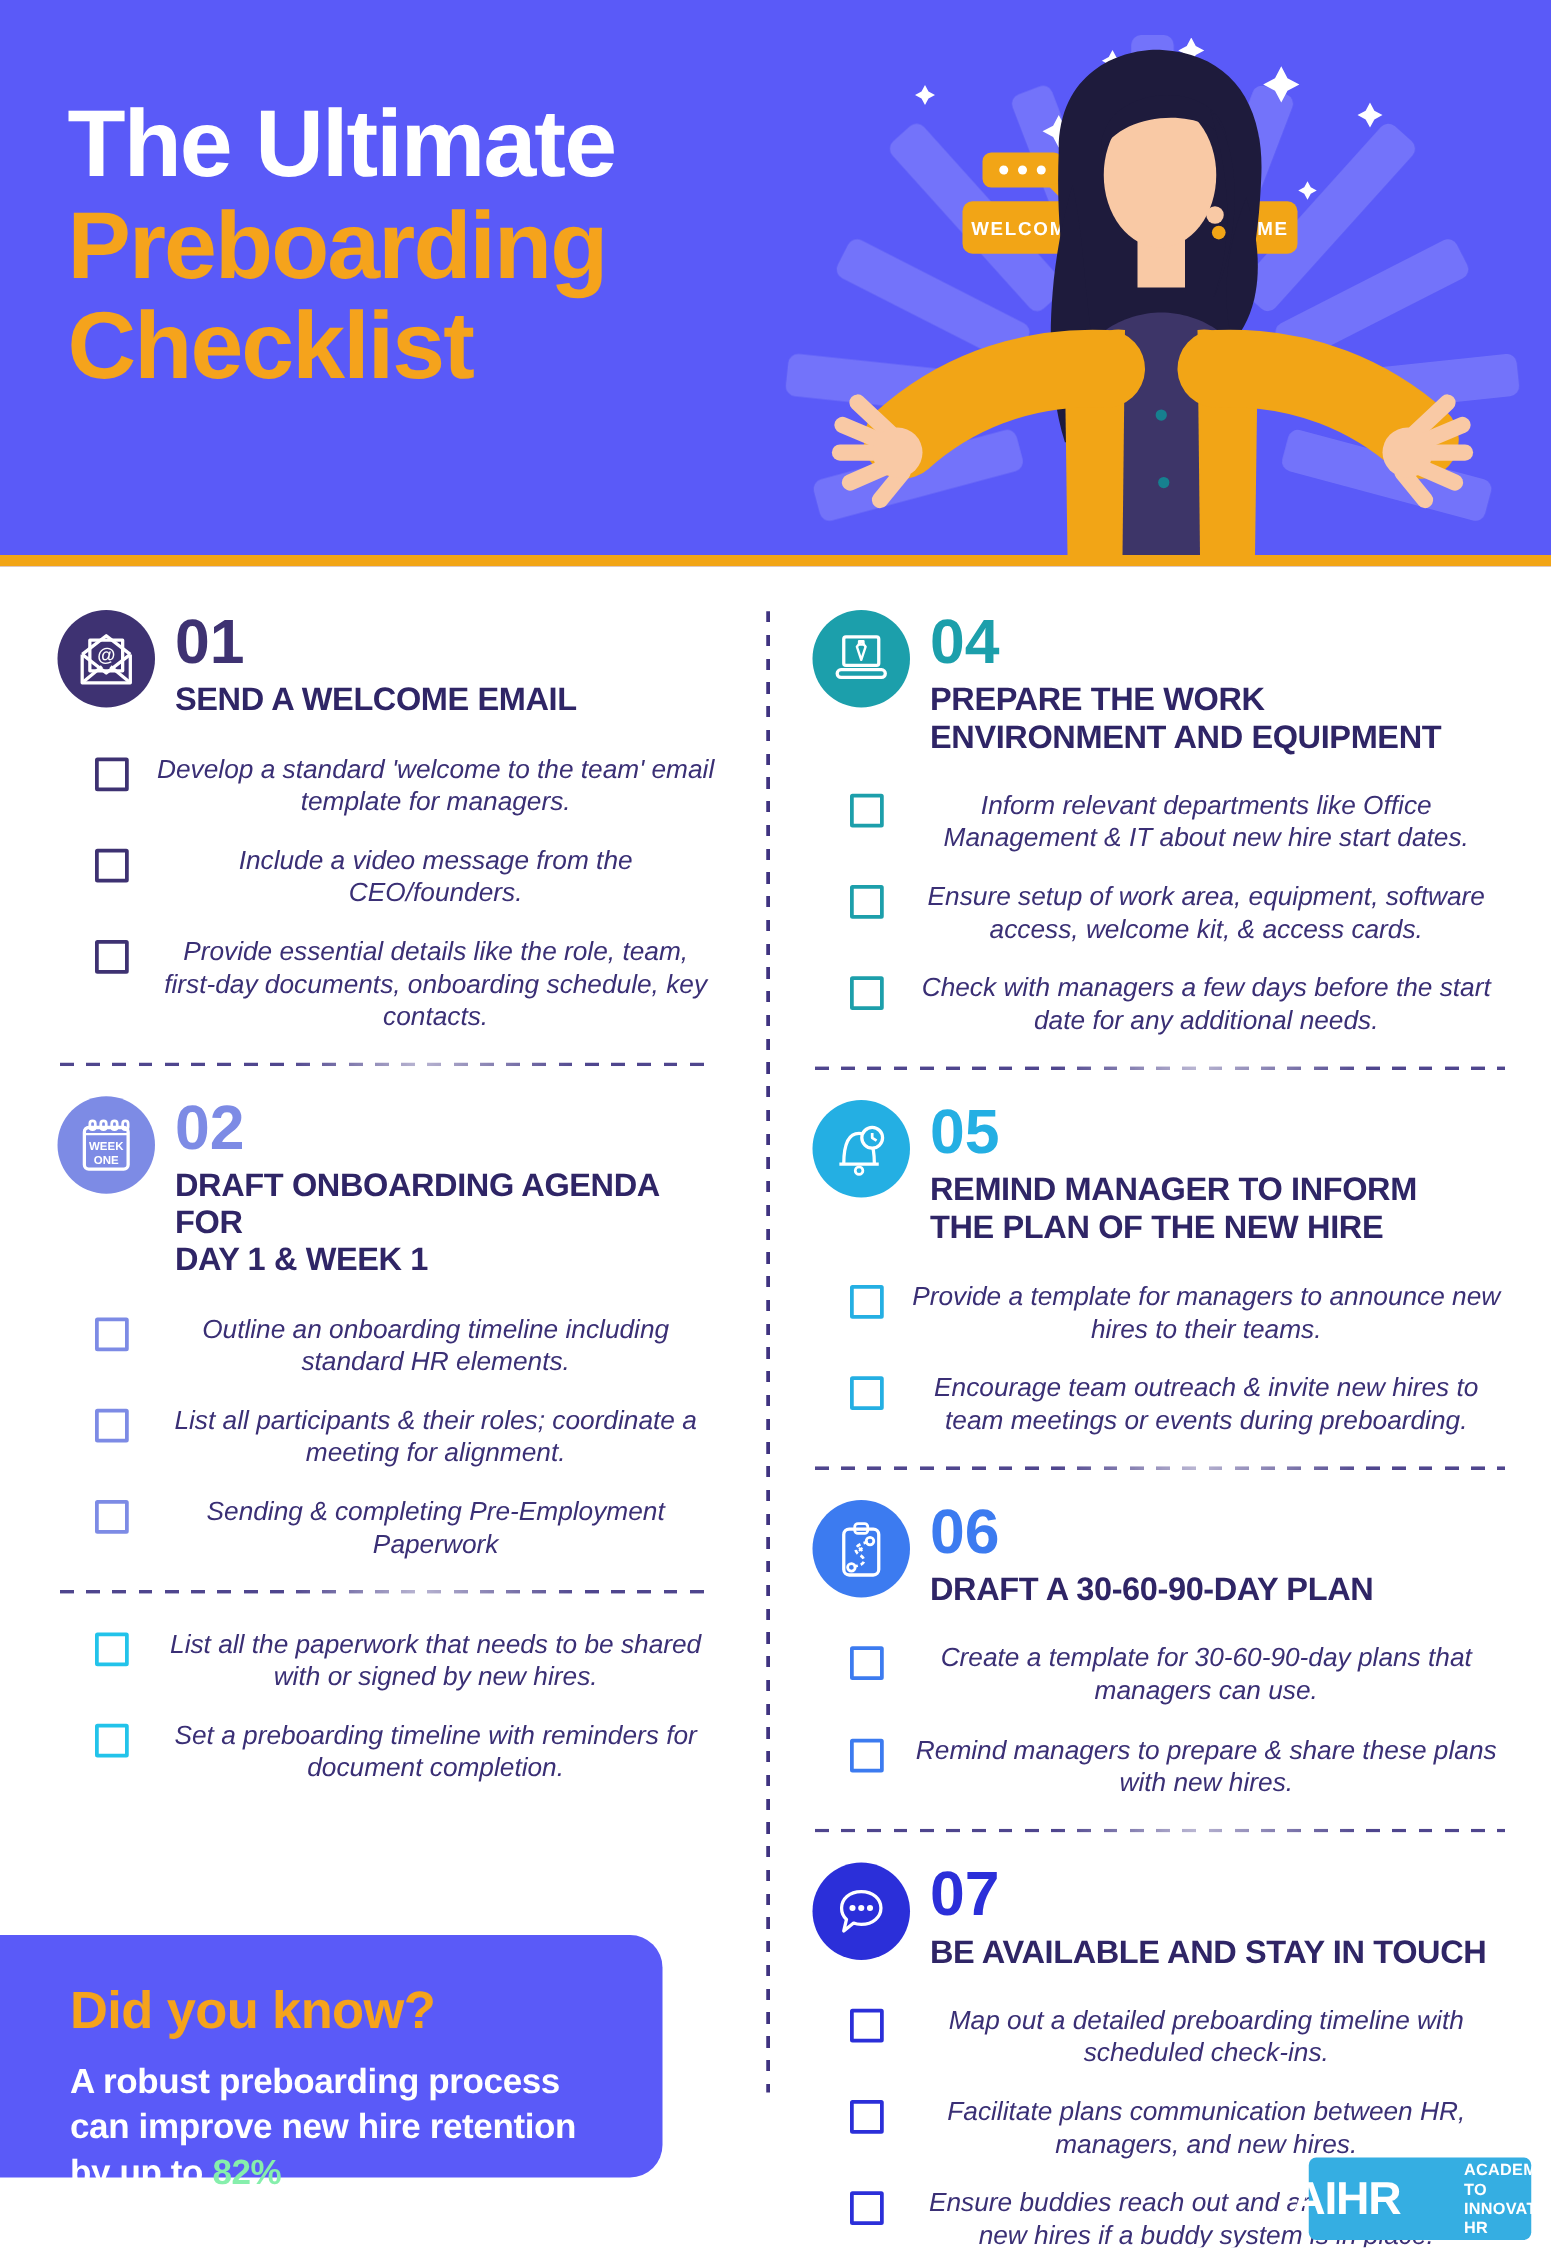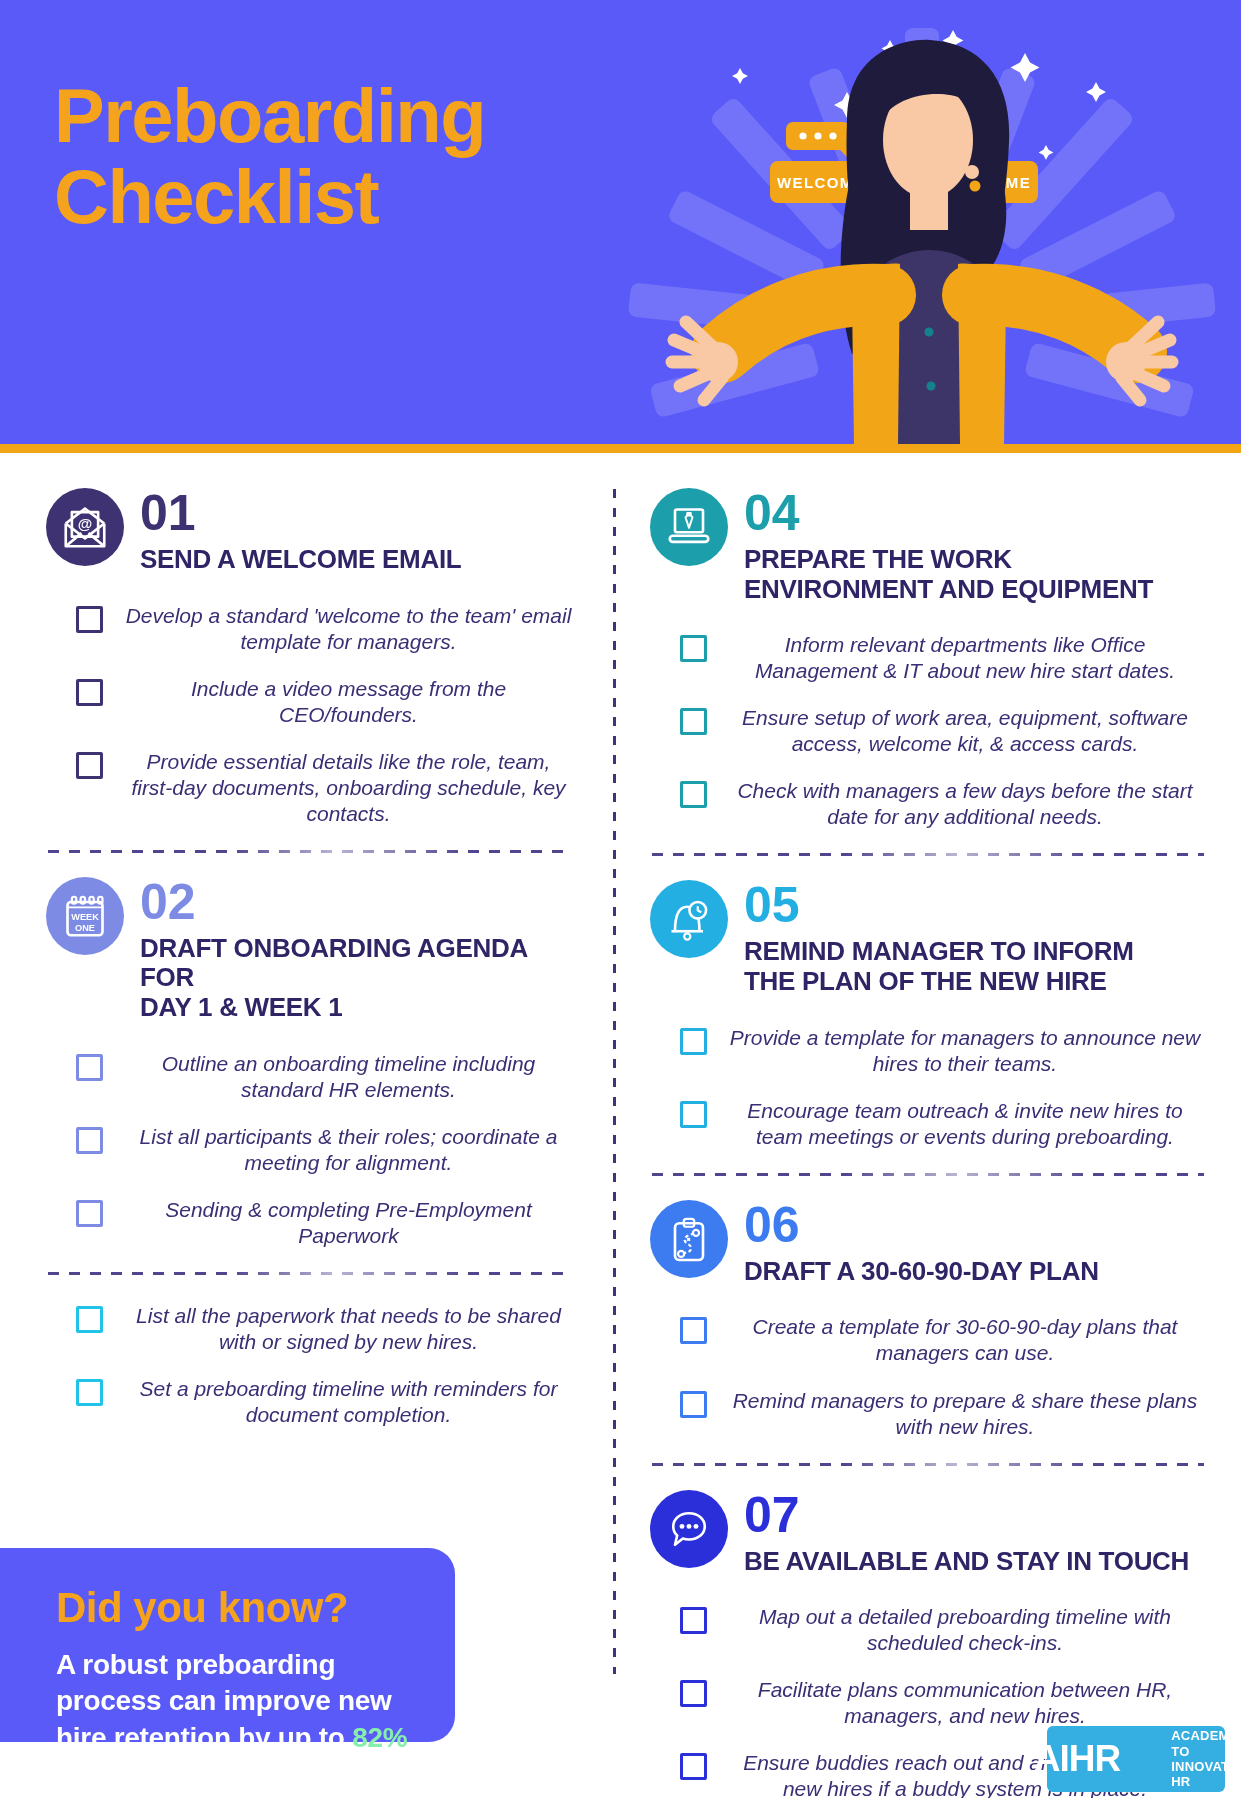--- a/index.html
+++ b/index.html
@@ -53,21 +53,21 @@
   }
   .h-divider{
     height:3px;margin:23px 2px 24px 2px;
     background-image:repeating-linear-gradient(to right,rgba(64,54,132,.92) 0 11px,transparent 11px 21px);
     -webkit-mask-image:linear-gradient(to right,#000 35%,rgba(0,0,0,.4) 55%,#000 80%);
             mask-image:linear-gradient(to right,#000 35%,rgba(0,0,0,.4) 55%,#000 80%);
   }
 
   
   .did-you-know{
-    position:absolute;left:0;top:1548px;width:455px;height:194px;
+    position:absolute;left:0;top:1548px;width:530px;height:194px;
     background:#5A5AF8;border-radius:0 26px 26px 0;
     padding:36px 36px 0 56px;box-sizing:border-box;
   }
   .dyk-title{color:#F5A31C;font-size:42px;font-weight:bold;letter-spacing:-0.5px;}
   .dyk-text{margin-top:15px;color:#ffffff;font-size:28px;font-weight:bold;line-height:1.3;letter-spacing:-0.3px;}
   .dyk-text .hl{color:#86efac;}
 
   
   .aihr-logo{
     position:absolute;right:16px;bottom:6px;width:178px;height:66px;
@@ -164,20 +164,21 @@
             <path d="M532 372 L564 386"></path>
             <path d="M522 378 L540 400"></path>
         </g>
         <circle cx="118" cy="362" r="20" fill="#F9C9A5"></circle>
         <circle cx="526" cy="362" r="20" fill="#F9C9A5"></circle>
         <circle cx="329" cy="332" r="4.5" fill="#16808F"></circle>
         <circle cx="331" cy="386" r="4.5" fill="#16808F"></circle>
       </g>
     </svg>
     <div class="header-title">
+      <div class="t1">The Ultimate</div>
       <div class="t2">Preboarding</div>
       <div class="t2">Checklist</div>
     </div>
   </div>
 
   <div class="v-divider"></div>
   <div class="col col-left" id="col-left">
       <div class="section" style="--accent: #3E3272;">
       <div class="section-head">
         <div class="icon-circle">

